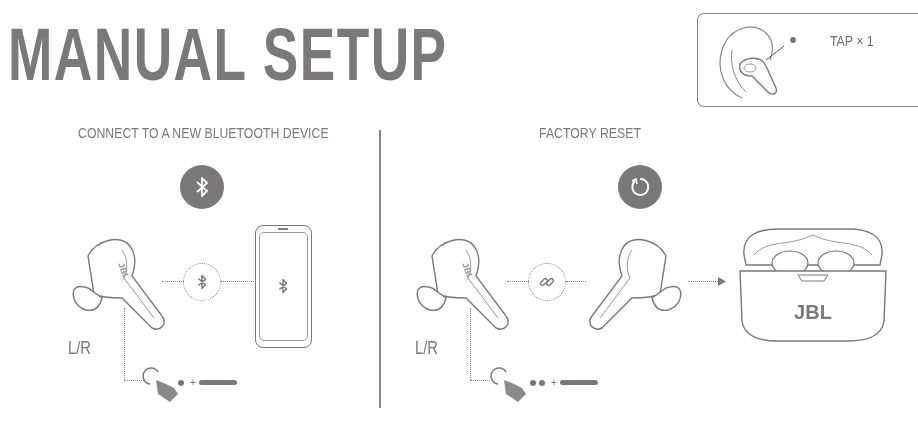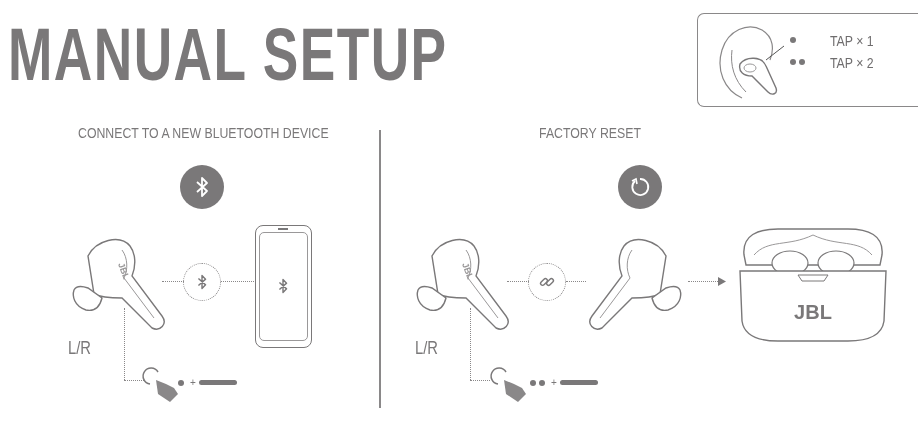--- a/index.html
+++ b/index.html
@@ -29,27 +29,20 @@
     <path d="M20 30 C18 45 22 60 34 72" fill="none" stroke="#8a8889" stroke-width="1"></path>
     <path d="M54 40 L72 26" fill="none" stroke="#555" stroke-width="1"></path>
     <path d="M28 44 C34 36 50 36 54 46 L64 68 C66 74 60 76 56 72 L40 56 C32 56 26 52 28 44 Z" fill="#fff" stroke="#7a7879" stroke-width="1.4"></path>
     <ellipse cx="38" cy="48" rx="6" ry="4" fill="none" stroke="#9a9899" stroke-width="1"></ellipse>
   </svg>
   <div class="legend-row" style="top:16px;">
     <span class="legend-sym">
         <span class="dot"></span>
       </span>
     <span class="legend-label">TAP × 1</span>
-  </div>
-  <div class="legend-row" style="top:38px;">
-    <span class="legend-sym">
-        <span class="dot"></span>
-        <span class="dot"></span>
-      </span>
-    <span class="legend-label">TAP × 2</span>
   </div>
 </div>
 
 <div class="abs section-title" style="left:51px;top:124px;width:300px;">CONNECT TO A NEW BLUETOOTH DEVICE</div>
 <div class="abs circle-icon" style="left:180px;top:165px;">
   <svg width="14" height="20" viewBox="0 0 14 20">
     <path d="M2 5 L12 14 L7 19 L7 1 L12 6 L2 15" fill="none" stroke="#fff" stroke-width="1.8" stroke-linejoin="round"></path>
   </svg>
 </div>
 

